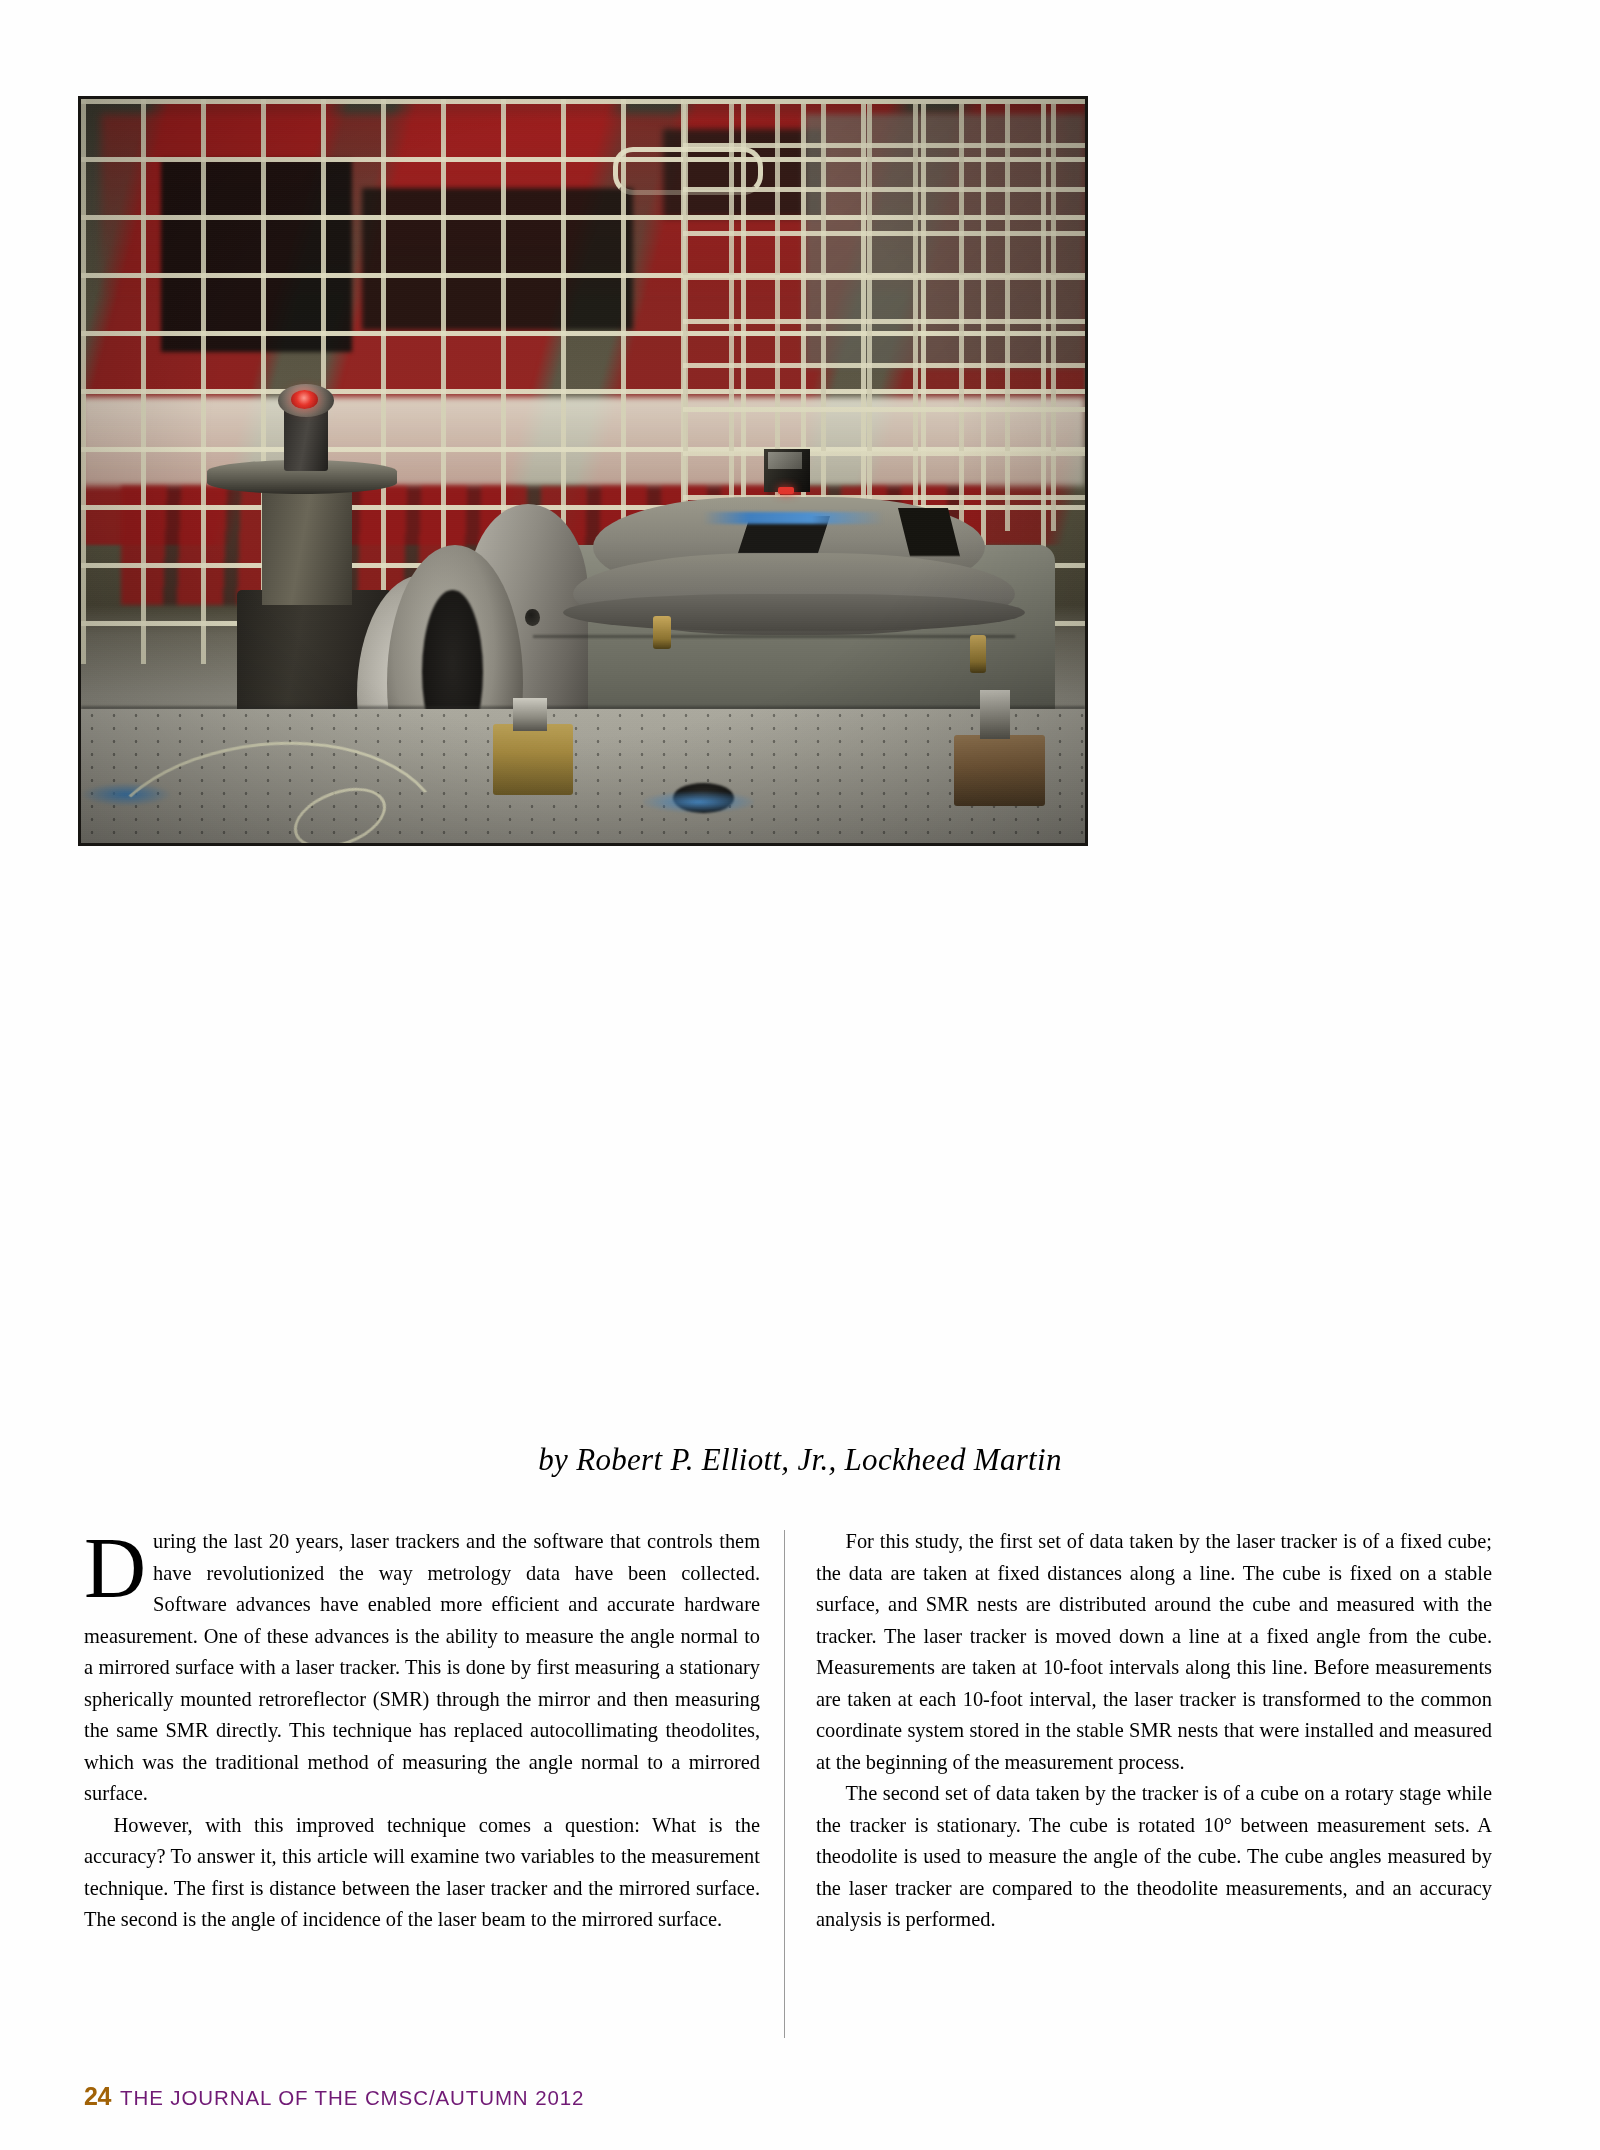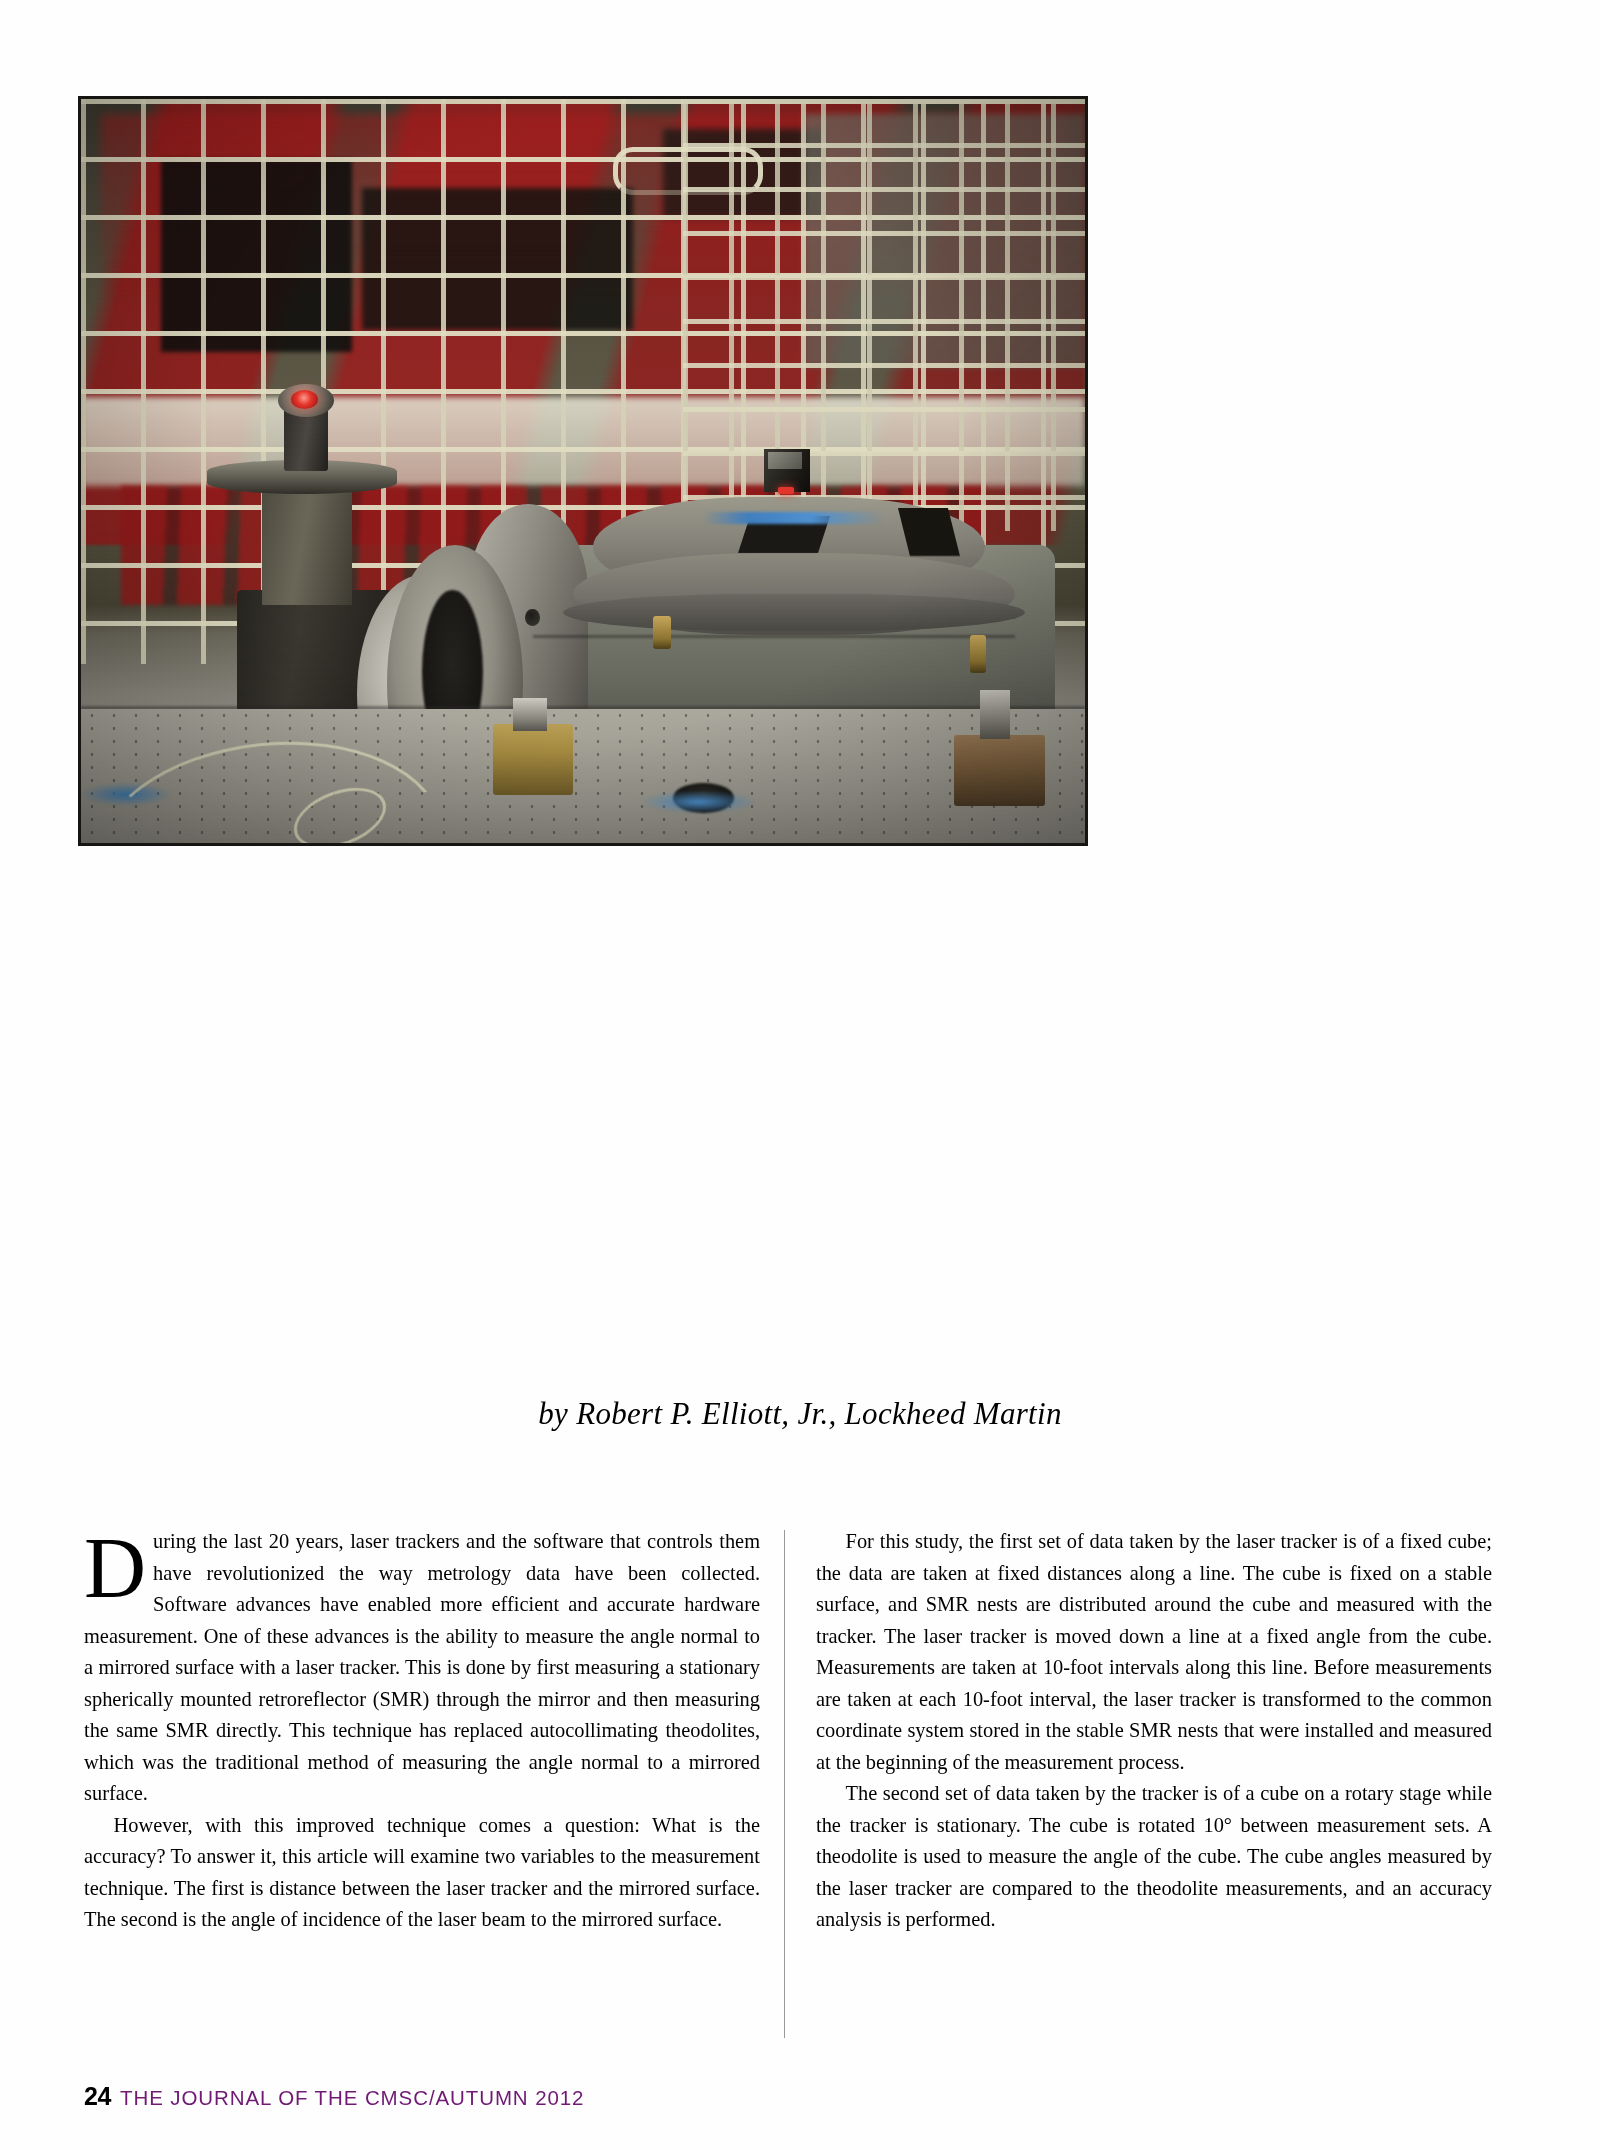--- a/index.html
+++ b/index.html
@@ -479,21 +479,21 @@
     width: 1360px;
     text-align: center;
     font-size: 46px;
     line-height: 1.26;
     letter-spacing: .2px;
     font-weight: 400;
   }
   .byline {
     position: absolute;
     left: 120px;
-    top: 1396px;
+    top: 1442px;
     width: 1360px;
     text-align: center;
     font-style: italic;
     font-size: 31px;
     letter-spacing: .3px;
   }
 
   
   .col {
     position: absolute;
@@ -535,21 +535,21 @@
     left: 84px;
     top: 2082px;
     display: flex;
     align-items: baseline;
     gap: 9px;
     font-family: "Liberation Sans", "DejaVu Sans", sans-serif;
   }
   .folio {
     font-size: 25px;
     font-weight: 700;
-    color: #000000;
+    color: #a16207;
     letter-spacing: -.4px;
   }
   .footer-text {
     font-size: 20.5px;
     color: #701a75;
     letter-spacing: .9px;
   }
 </style>
 </head>
 <body>

